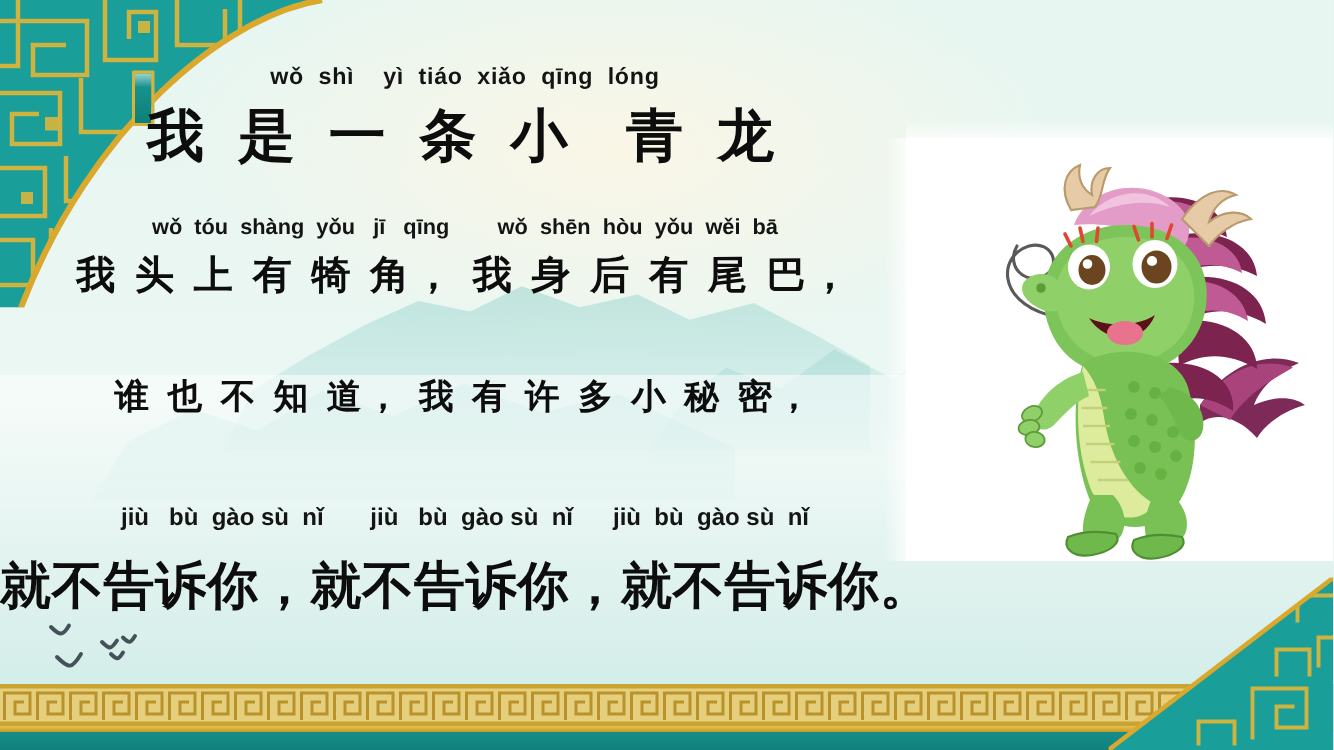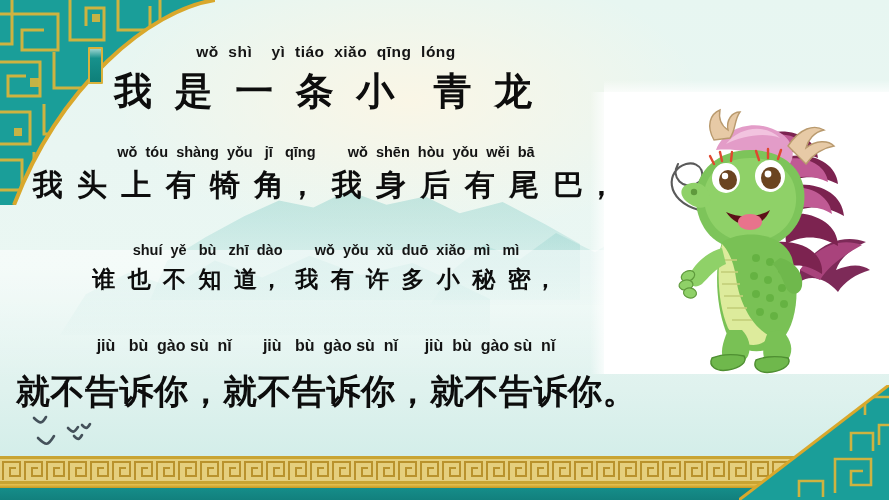--- a/index.html
+++ b/index.html
@@ -74,38 +74,38 @@
     content:"";position:absolute;left:0;top:-12px;width:100%;height:16px;
     background:linear-gradient(180deg,rgba(255,255,255,0),rgba(255,255,255,0.95));
   }
   .dragon-svg{position:absolute;left:0;top:0;width:285px;height:282px;}
 
   
   .birds{position:absolute;left:28px;top:408px;width:130px;height:48px;}
 
   
   .poem{position:absolute;left:0;top:0;width:620px;height:440px;}
-  .line{position:absolute;left:16px;width:620px;}
+  .line{position:absolute;left:0;width:620px;}
   .pinyin{
     font-weight:bold;color:#141414;white-space:pre;
     text-align:center;line-height:1;
   }
   .hanzi{
     font-weight:bold;color:#0d0d0d;white-space:pre;
     text-align:center;line-height:1;
   }
 
   
   #l1{top:44px;}
   #l1 .pinyin{font-size:15.5px;letter-spacing:0.5px;}
   #l1 .hanzi{font-size:38px;letter-spacing:6px;margin-top:12px;}
   
   #l2{top:145px;}
   #l2 .pinyin{font-size:14.5px;}
-  #l2 .hanzi{font-size:30px;letter-spacing:3px;margin-top:10px;}
+  #l2 .hanzi{font-size:26px;letter-spacing:3px;margin-top:10px;}
   
   #l3{top:243px;}
   #l3 .pinyin{font-size:14.5px;}
   #l3 .hanzi{font-size:23px;letter-spacing:3px;margin-top:10px;}
   
   #l4{top:338px;}
   #l4 .pinyin{font-size:16px;}
   #l4 .hanzi{font-size:34px;letter-spacing:0.5px;margin-top:20px;}
 </style>
 </head>
@@ -261,21 +261,20 @@
       <div class="pinyin">wǒ  shì    yì  tiáo  xiǎo  qīng  lóng</div>
       <div class="hanzi">我 是 一 条 小  青 龙</div>
     </div>
 
     <div class="line" id="l2">
       <div class="pinyin">wǒ  tóu  shàng  yǒu   jī   qīng        wǒ  shēn  hòu  yǒu  wěi  bā</div>
       <div class="hanzi">我 头 上 有 犄 角， 我 身 后 有 尾 巴，</div>
     </div>
 
     <div class="line" id="l3">
-      <div class="pinyin">shuí  yě   bù   zhī  dào        wǒ  yǒu  xǔ  duō  xiǎo  mì   mì</div>
       <div class="hanzi">谁 也 不 知 道， 我 有 许 多 小 秘 密，</div>
     </div>
 
     <div class="line" id="l4">
       <div class="pinyin">jiù   bù  gào sù  nǐ       jiù   bù  gào sù  nǐ      jiù  bù  gào sù  nǐ</div>
       <div class="hanzi">就不告诉你，就不告诉你，就不告诉你。</div>
     </div>
 
   </div>
 

